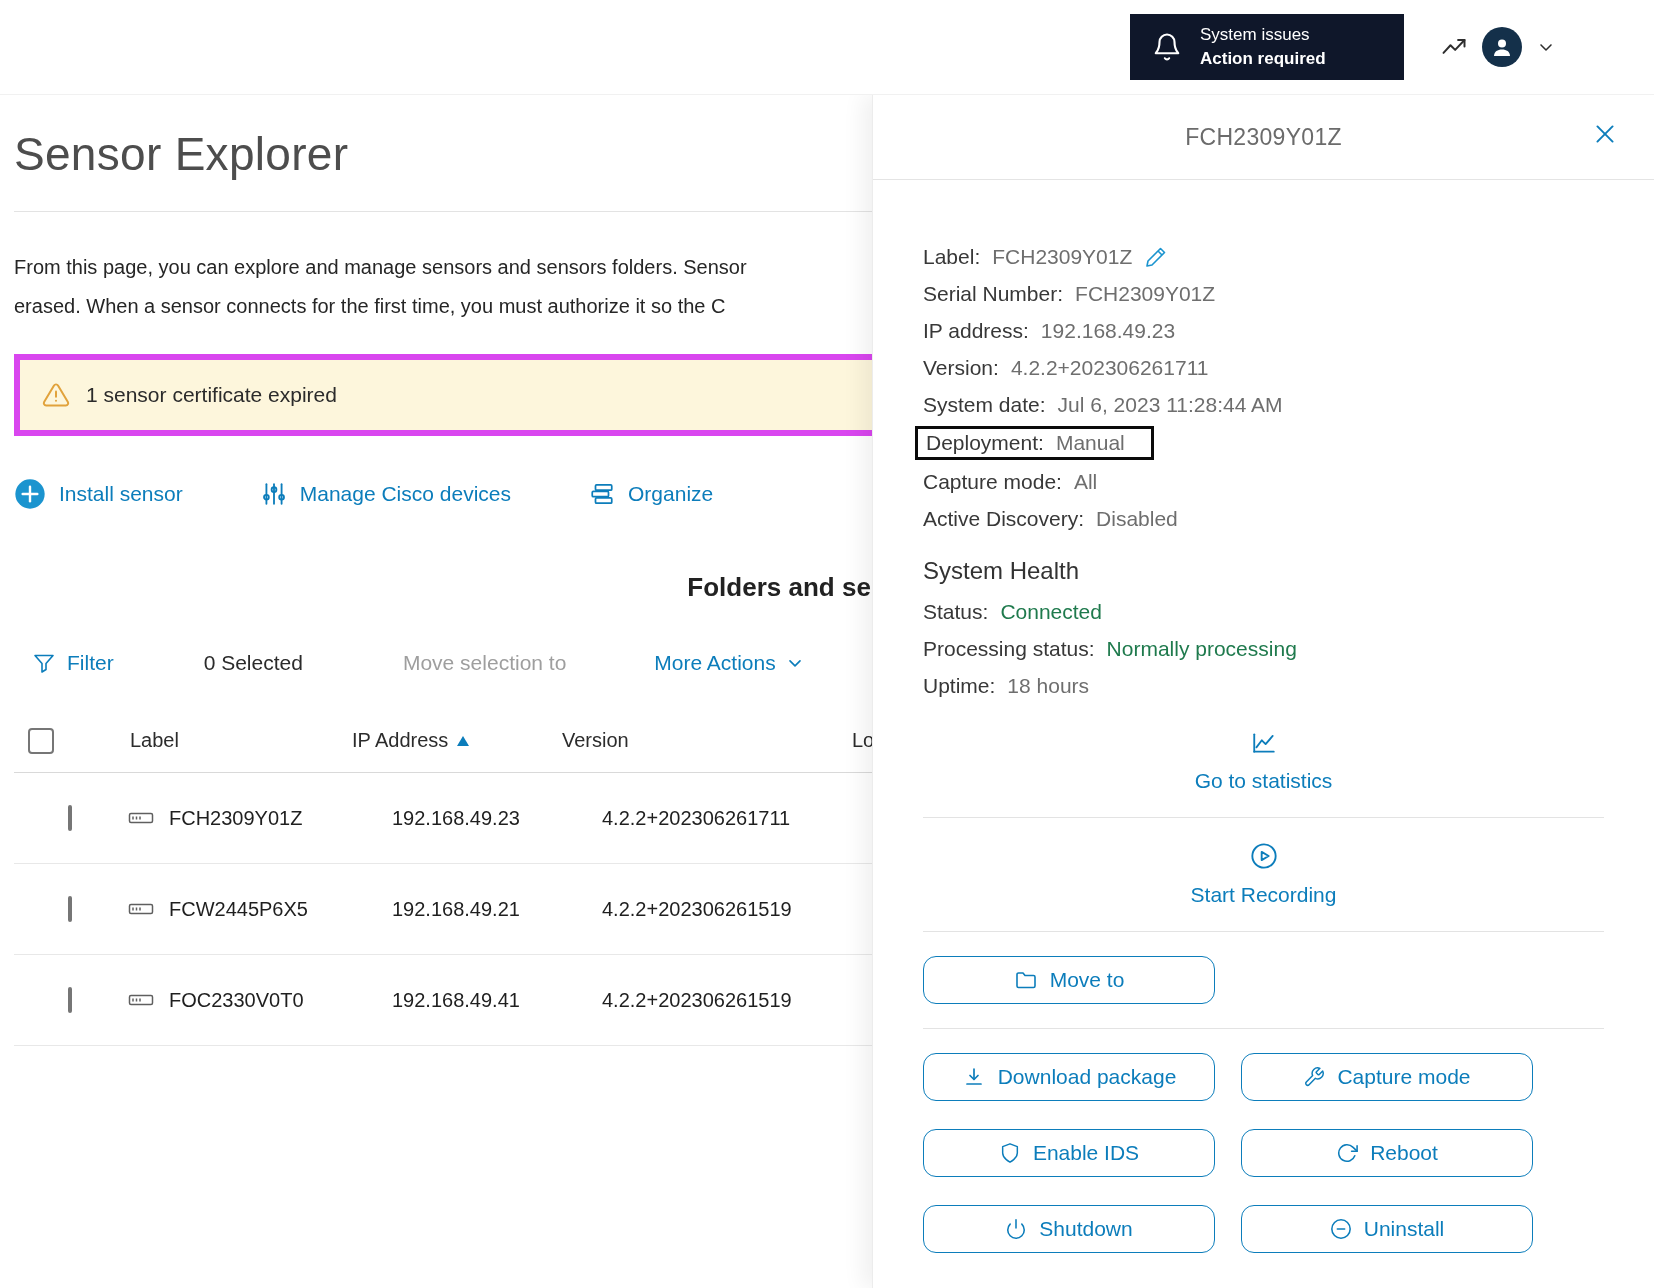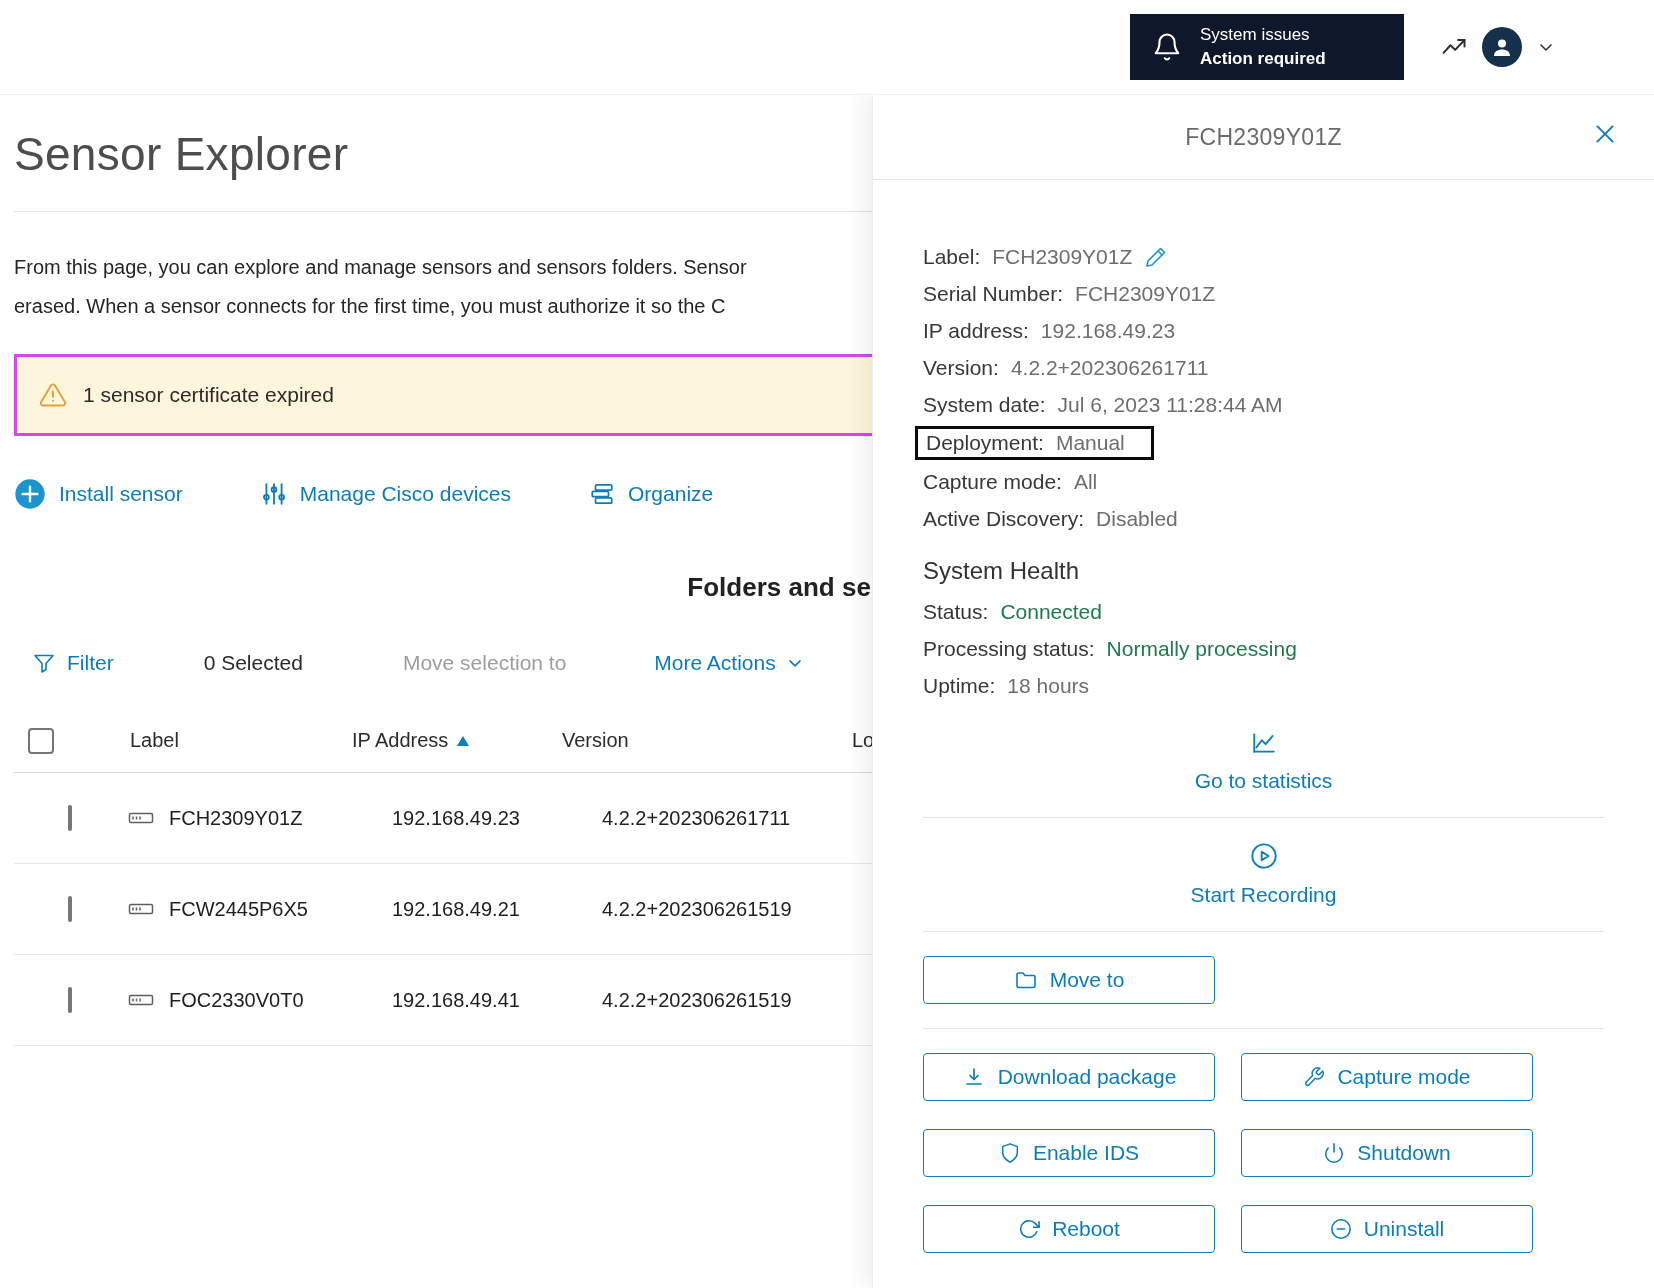--- a/index.html
+++ b/index.html
@@ -22,21 +22,21 @@
   .alert-text .l2 { font-size:17px; font-weight:bold; margin-top:3px; }
   .top-icons { position:absolute; left:1440px; top:26px; height:42px; display:flex; align-items:center; gap:14px; }
   .avatar { width:40px; height:40px; border-radius:50%; background:#14304a; display:flex; align-items:center; justify-content:center; cursor:pointer; }
 
   
   .main { position:absolute; top:95px; left:0; width:1654px; padding:14px 0 0 14px; z-index:10; }
   .page-title { font-size:46px; font-weight:300; color:#4d4d4d; margin:18px 0 30px 0; letter-spacing:.3px; }
   .title-divider { width:1130px; height:1px; background:#e3e3e3; margin-bottom:36px; }
   .intro { font-size:20px; line-height:39px; color:#262626; width:1140px; }
   .warning-banner {
-    margin-top:28px; width:1150px; height:82px; background:#fdf6dc; border:3px solid #d946ef;
+    margin-top:28px; width:1150px; height:82px; background:#fdf6dc; border:6px solid #d946ef;
     display:flex; align-items:center; gap:16px; padding:8px 22px; font-size:21px; color:#2b2b2b;text-align:right;
   }
   .actions-row { margin-top:42px; display:flex; align-items:center; gap:78px; }
   .action { display:flex; align-items:center; gap:13px; color:#0c7dbb; font-size:21px; cursor:pointer; }
   .section-title { margin-top:62px; font-size:26px; font-weight:bold; color:#222;text-align:center; }
 
   .toolbar { margin-top:48px; display:flex; align-items:center; font-size:21px; }
   .tb-filter { margin-left:18px; display:flex; align-items:center; gap:11px; color:#0c7dbb; cursor:pointer; }
   .tb-selected { margin-left:90px; color:#2b2b2b; }
   .tb-move { margin-left:100px; color:#9e9e9e; }
@@ -70,21 +70,21 @@
   .dval.green { color:#1f7a4d; }
   .deployment-box { display:inline-flex; align-items:center; gap:12px; border:3px solid #0a0a0a;
     padding:2px 26px 2px 8px; margin:3px 0 3px -8px; }
 
   .health-title { margin-top:20px; font-size:24px; font-weight:500; color:#333; margin-bottom:8px; }
 
   .panel-link { margin-top:26px; display:flex; align-items:center; gap:13px; color:#0c7dbb; font-size:21px; cursor:pointer;flex-direction:column; }
   .panel-divider { height:1px; background:#e3e3e3; margin:24px 0; }
 
   .pbtn {
-    height:48px; width:292px; border:1px solid #0c7dbb; border-radius:4px; background:#fff;
+    height:48px; width:292px; border:1px solid #0c7dbb; border-radius:13px; background:#fff;
     color:#0c7dbb; font-size:21px; display:flex; align-items:center; justify-content:center; gap:12px; cursor:pointer;
   }
   .btn-grid { display:grid; grid-template-columns:292px 292px; column-gap:26px; row-gap:28px; margin-top:20px; }
 </style>
 </head>
 <body>
 
 <header class="topbar">
   <div class="alert-btn">
     <span class="ic">
@@ -403,38 +403,38 @@
       <button class="pbtn">
         <span class="ic">
           <svg width="22" height="22" viewBox="0 0 24 24" fill="none" stroke="#0c7dbb" stroke-width="1.6" stroke-linejoin="round">
             <path d="M12 22s8-4 8-10V5l-8-3-8 3v7c0 6 8 10 8 10z"></path>
           </svg>
         </span>
         <span>Enable IDS</span>
       </button>
       <button class="pbtn">
         <span class="ic">
+          <svg width="22" height="22" viewBox="0 0 24 24" fill="none" stroke="#0c7dbb" stroke-width="1.7" stroke-linecap="round" stroke-linejoin="round">
+            <polyline points="23 4 23 10 17 10"></polyline>
+            <path d="M20.49 15a9 9 0 1 1-2.12-9.36L23 10"></path>
+          </svg>
+        </span>
+        <span>Reboot</span>
+      </button>
+      <button class="pbtn">
+        <span class="ic">
           <svg width="22" height="22" viewBox="0 0 24 24" fill="none" stroke="#0c7dbb" stroke-width="1.7" stroke-linecap="round">
             <path d="M18.36 6.64a9 9 0 1 1-12.73 0"></path>
             <line x1="12" y1="2" x2="12" y2="11"></line>
           </svg>
         </span>
         <span>Shutdown</span>
       </button>
       <button class="pbtn">
         <span class="ic">
-          <svg width="22" height="22" viewBox="0 0 24 24" fill="none" stroke="#0c7dbb" stroke-width="1.7" stroke-linecap="round" stroke-linejoin="round">
-            <polyline points="23 4 23 10 17 10"></polyline>
-            <path d="M20.49 15a9 9 0 1 1-2.12-9.36L23 10"></path>
-          </svg>
-        </span>
-        <span>Reboot</span>
-      </button>
-      <button class="pbtn">
-        <span class="ic">
           <svg width="22" height="22" viewBox="0 0 24 24" fill="none" stroke="#0c7dbb" stroke-width="1.7" stroke-linecap="round">
             <circle cx="12" cy="12" r="10"></circle>
             <line x1="8" y1="12" x2="16" y2="12"></line>
           </svg>
         </span>
         <span>Uninstall</span>
       </button>
     </div>
   </div>
 </aside>

